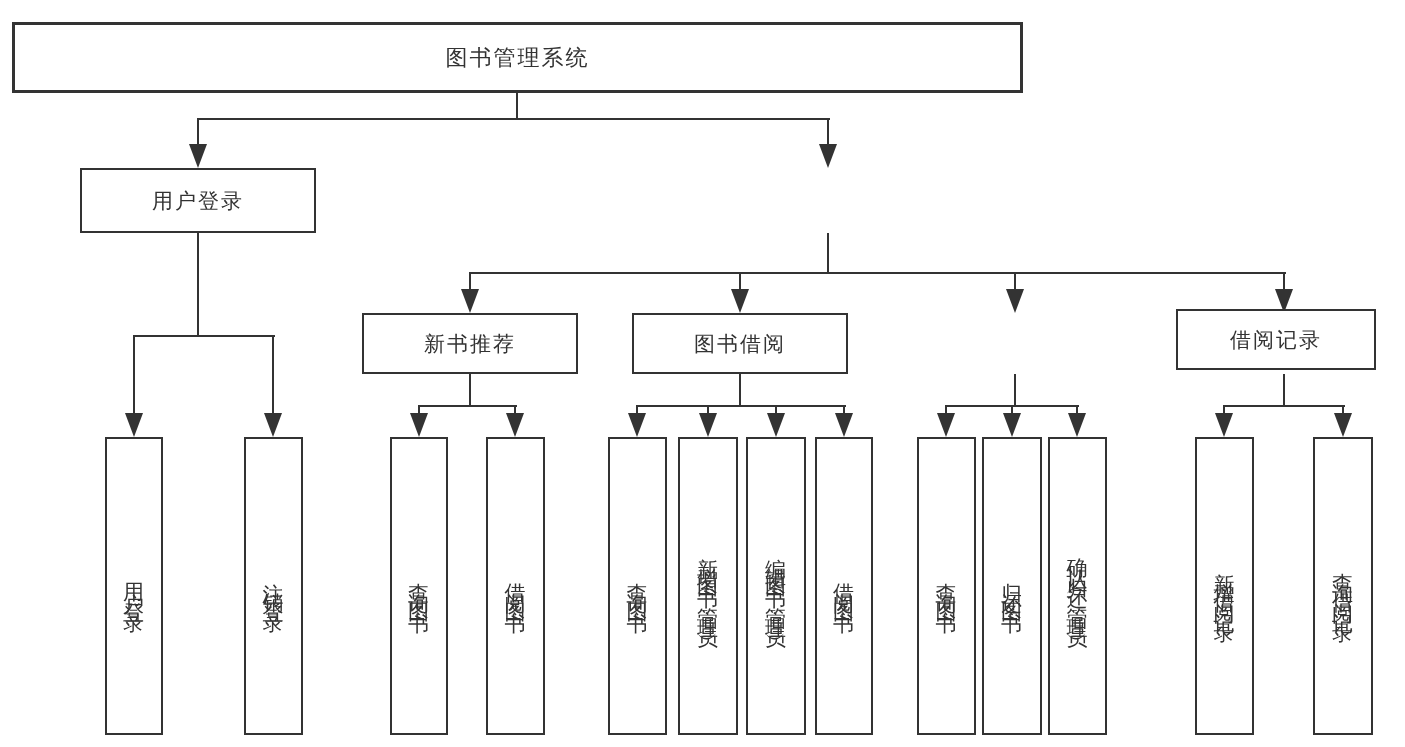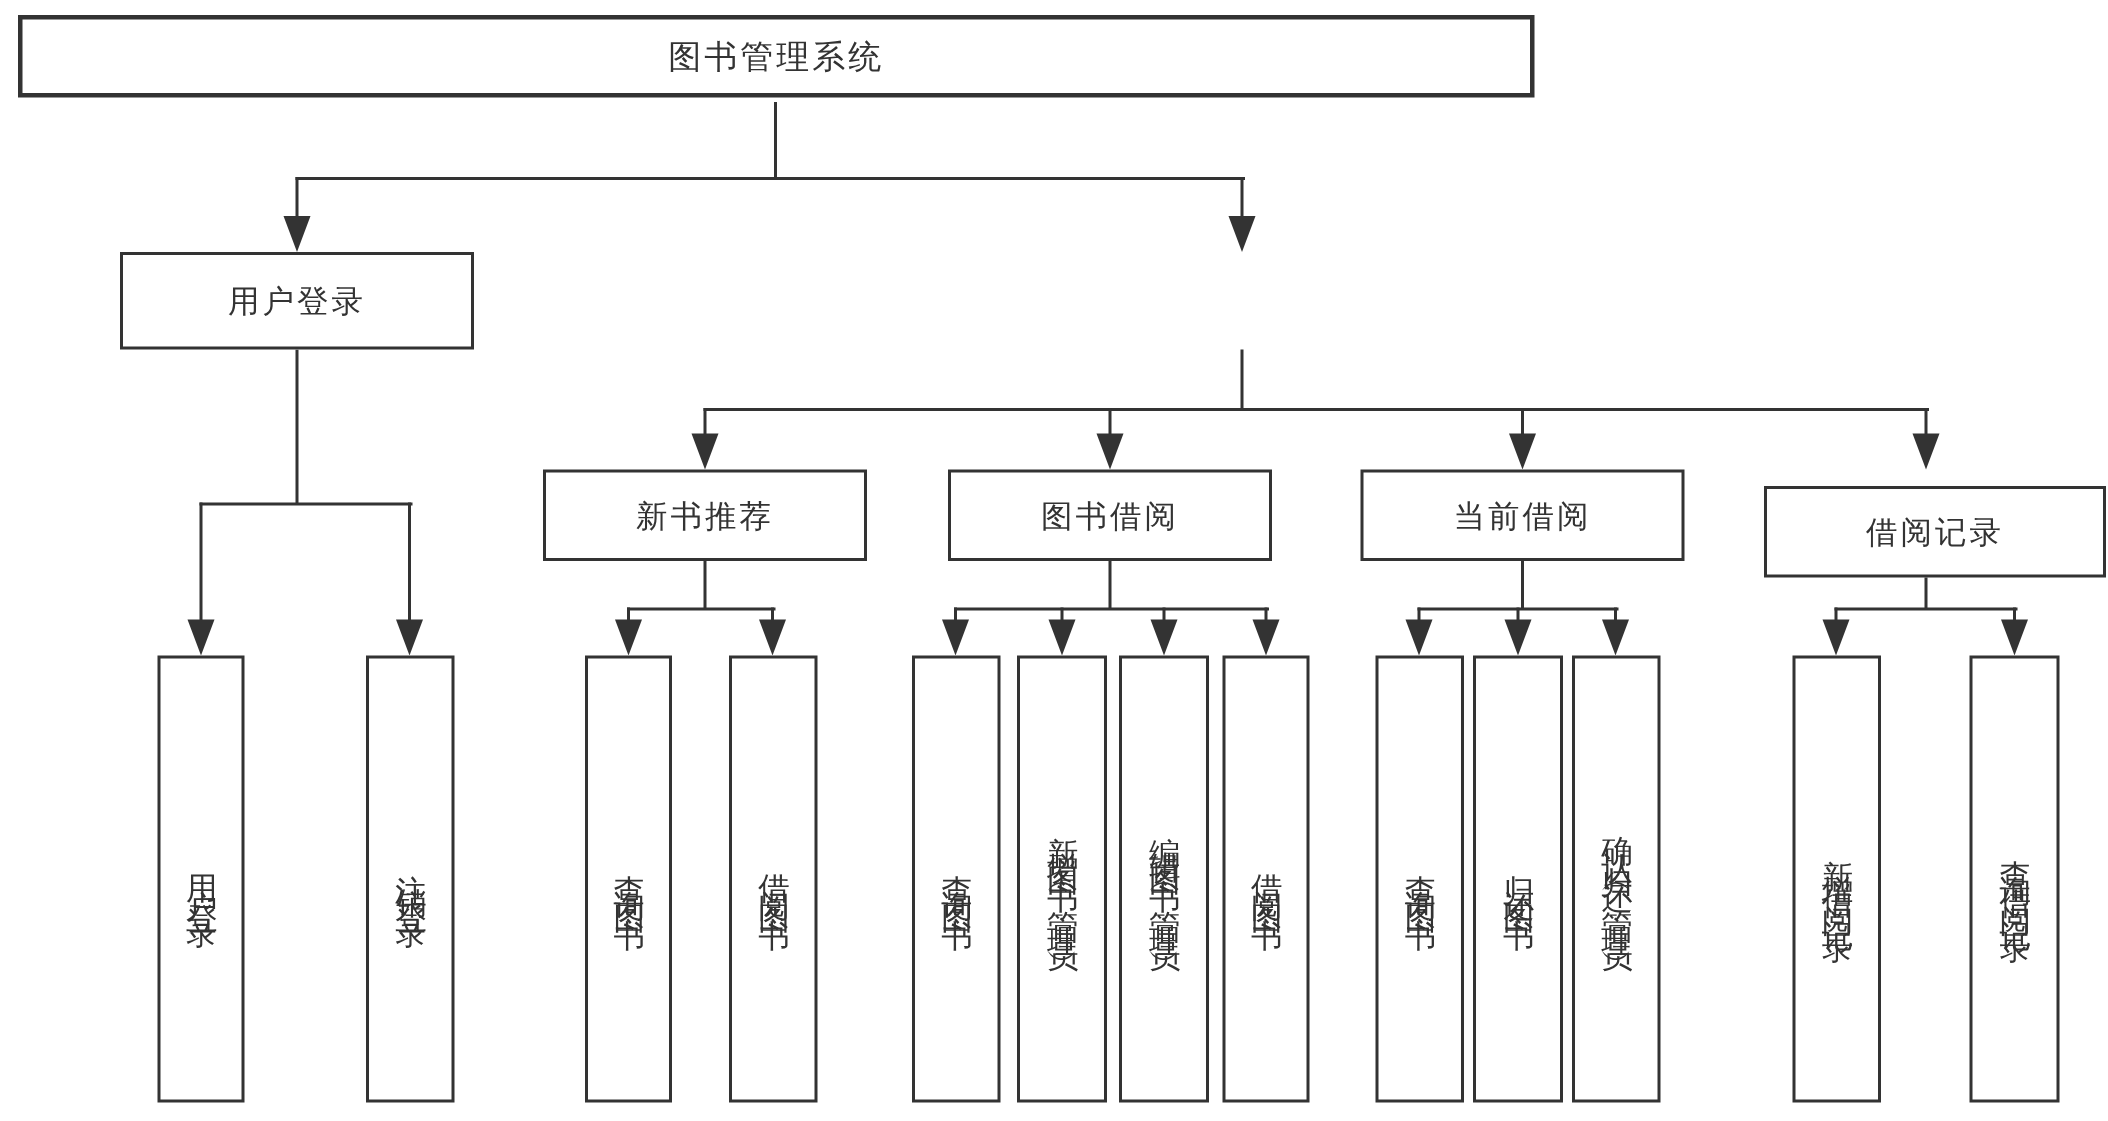--- a/index.html
+++ b/index.html
@@ -42,42 +42,39 @@
     position:absolute;right:4px;top:714px;z-index:10;
     font-size:23px;letter-spacing:1px;color:var(--watermark);
     white-space:nowrap;
   }
 </style>
 </head>
 <body>
 
 <div class="stage">
 
-  <div class="box root-box" style="left:12px;top:10px;width:1011px;height:55px">
+  <div class="box root-box" style="left:12px;top:22px;width:1011px;height:71px">
     <span class="htext">图书管理系统</span>
   </div>
 
   <div class="box" style="left:80px;top:168px;width:236px;height:65px">
     <span class="htext">用户登录</span>
   </div>
 
 
   <div class="box" style="left:362px;top:313px;width:216px;height:61px">
     <span class="htext">新书推荐</span>
   </div>
 
   <div class="box" style="left:632px;top:313px;width:216px;height:61px">
     <span class="htext">图书借阅</span>
   </div>
 
-  <div class="box" style="left:907px;top:313px;width:216px;height:61px">
-    <span class="htext">当前借阅</span>
-  </div>
 
-  <div class="box" style="left:1176px;top:324px;width:228px;height:61px">
+  <div class="box" style="left:1176px;top:309px;width:200px;height:61px">
     <span class="htext">借阅记录</span>
   </div>
 
   <div class="box" style="left:105px;top:437px;width:58px;height:298px">
     <span class="vtext">用户登录</span>
   </div>
   <div class="box" style="left:244px;top:437px;width:59px;height:298px">
     <span class="vtext">注销登录</span>
   </div>
 

